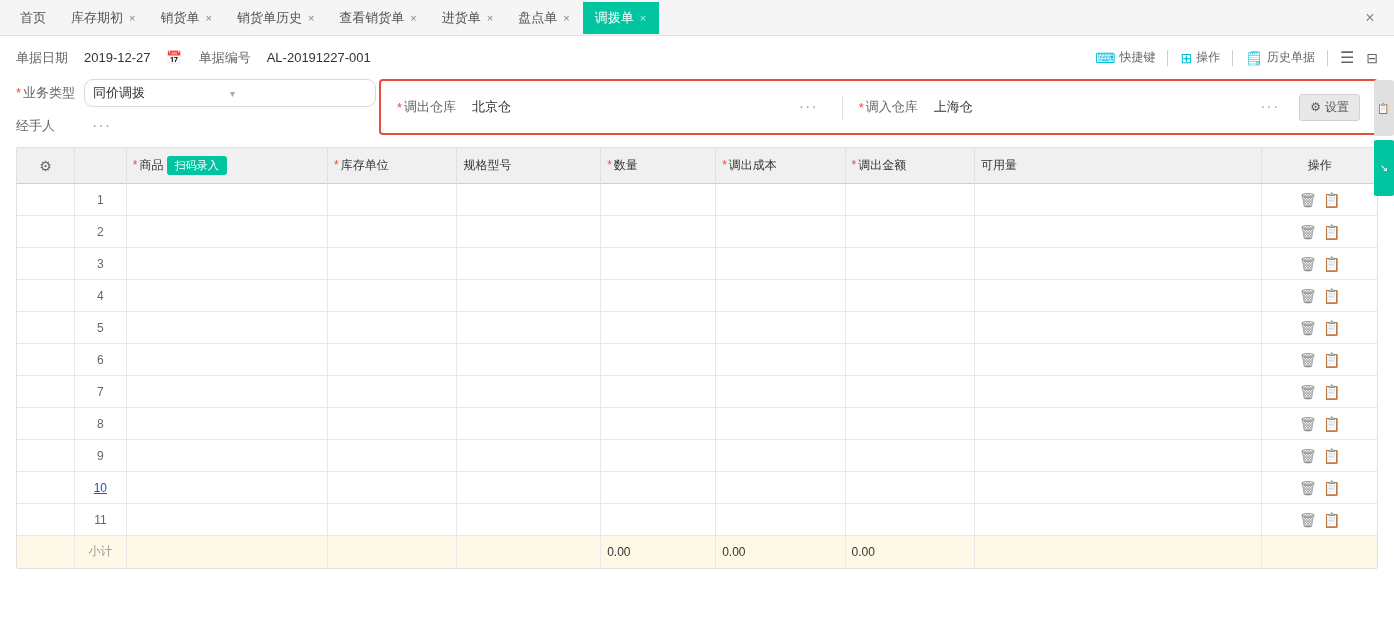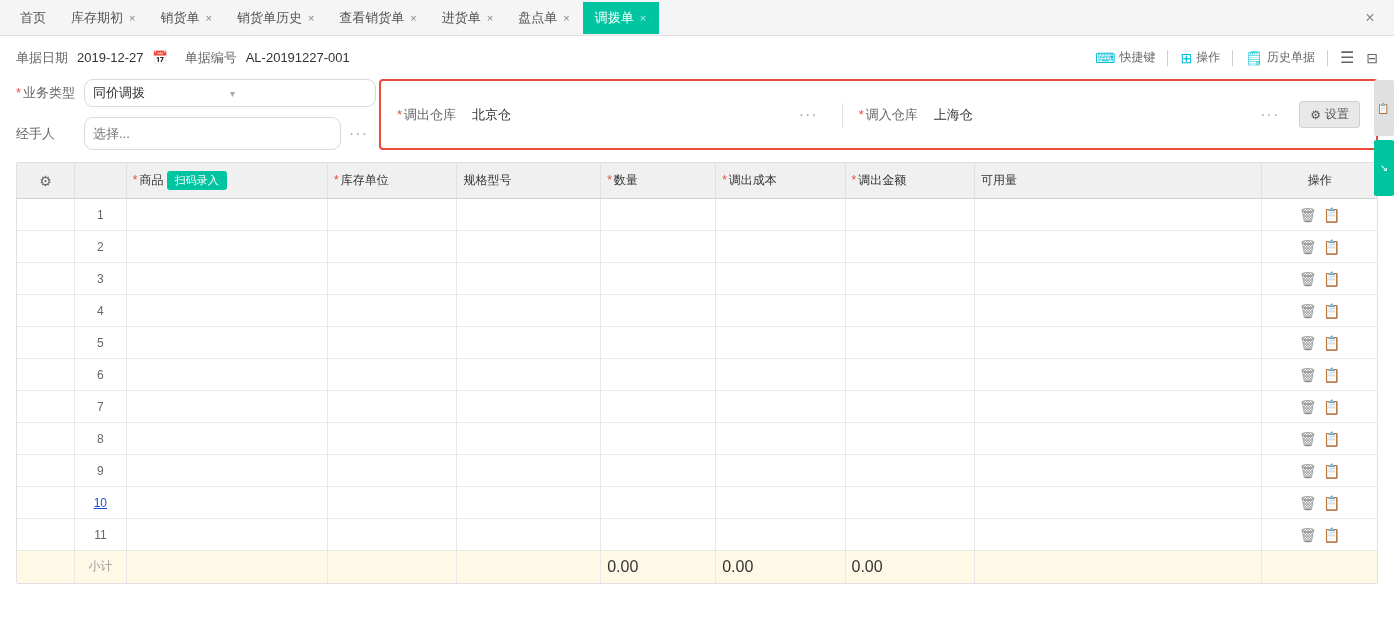--- a/index.html
+++ b/index.html
@@ -69,21 +69,21 @@
     .doc-header-right {
       display: flex;
       align-items: center;
       gap: 12px;
       font-size: 12px;
       color: #555;
     }
     .doc-header-item {
       display: flex;
       align-items: center;
-      gap: 9px;
+      gap: 16px;
     }
     .doc-header-item label {
       color: #666;
       font-size: 13px;
     }
     .doc-header-item span {
       font-size: 13px;
       color: #333;
     }
     .calendar-icon {
@@ -316,21 +316,21 @@
     }
 
     
     .table-scroll-area {
       overflow-x: auto;
       overflow-y: auto;
       max-height: 460px;
     }
 
     .subtotal-label { color: #999; font-size: 12px; }
-    .subtotal-value { color: #333; font-size: 16px; }
+    .subtotal-value { color: #333; font-size: 12px; }
 
     .doc-actions-group {
       display: flex;
       align-items: center;
       gap: 12px;
     }
     .divider-v {
       width: 1px;
       height: 16px;
       background: #d0d0d0;
@@ -426,23 +426,20 @@
           <span>同价调拨</span>
           <span class="dropdown-arrow">▾</span>
         </div>
       </div>
 
       <div class="form-field">
         <span class="field-label">
           <span>经手人</span>
         </span>
         <div style="display:flex;align-items:center;flex:1;margin-left:8px;">
-          <div class="field-value-box" style="flex:1;">
-            <input class="field-input-plain" type="text" placeholder="选择..." style="">
-          </div>
           <span class="more-btn">···</span>
         </div>
       </div>
     </div>
 
     <div class="form-right-boxed">
       <div class="warehouse-field">
         <span class="warehouse-label">
           <span class="field-required">*</span>
           <span>调出仓库</span>

